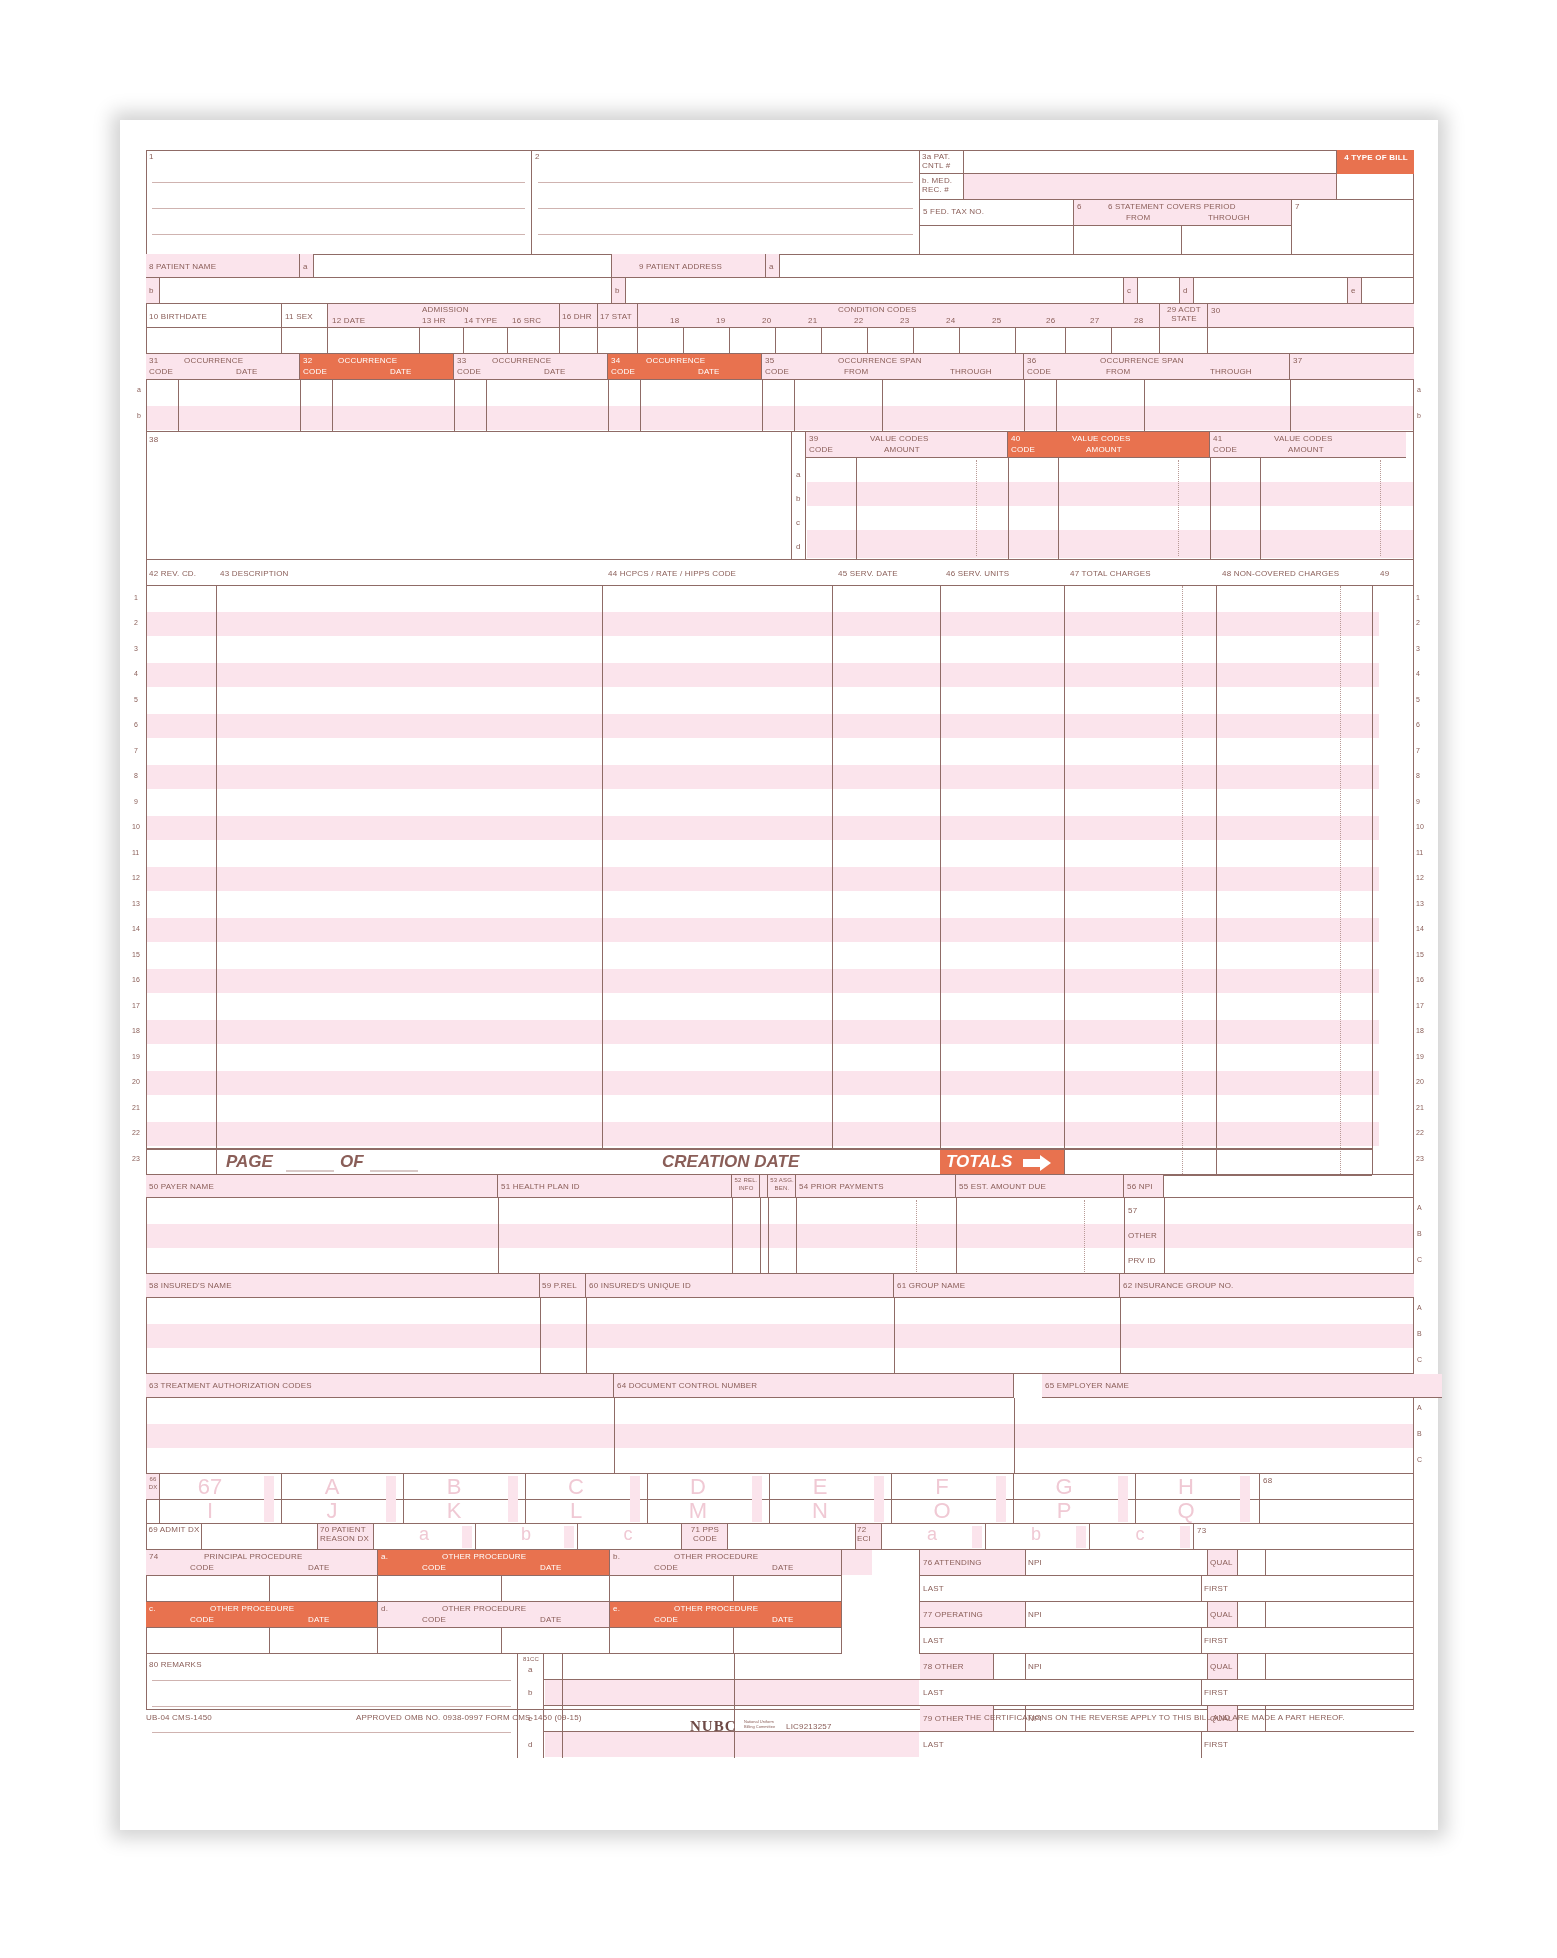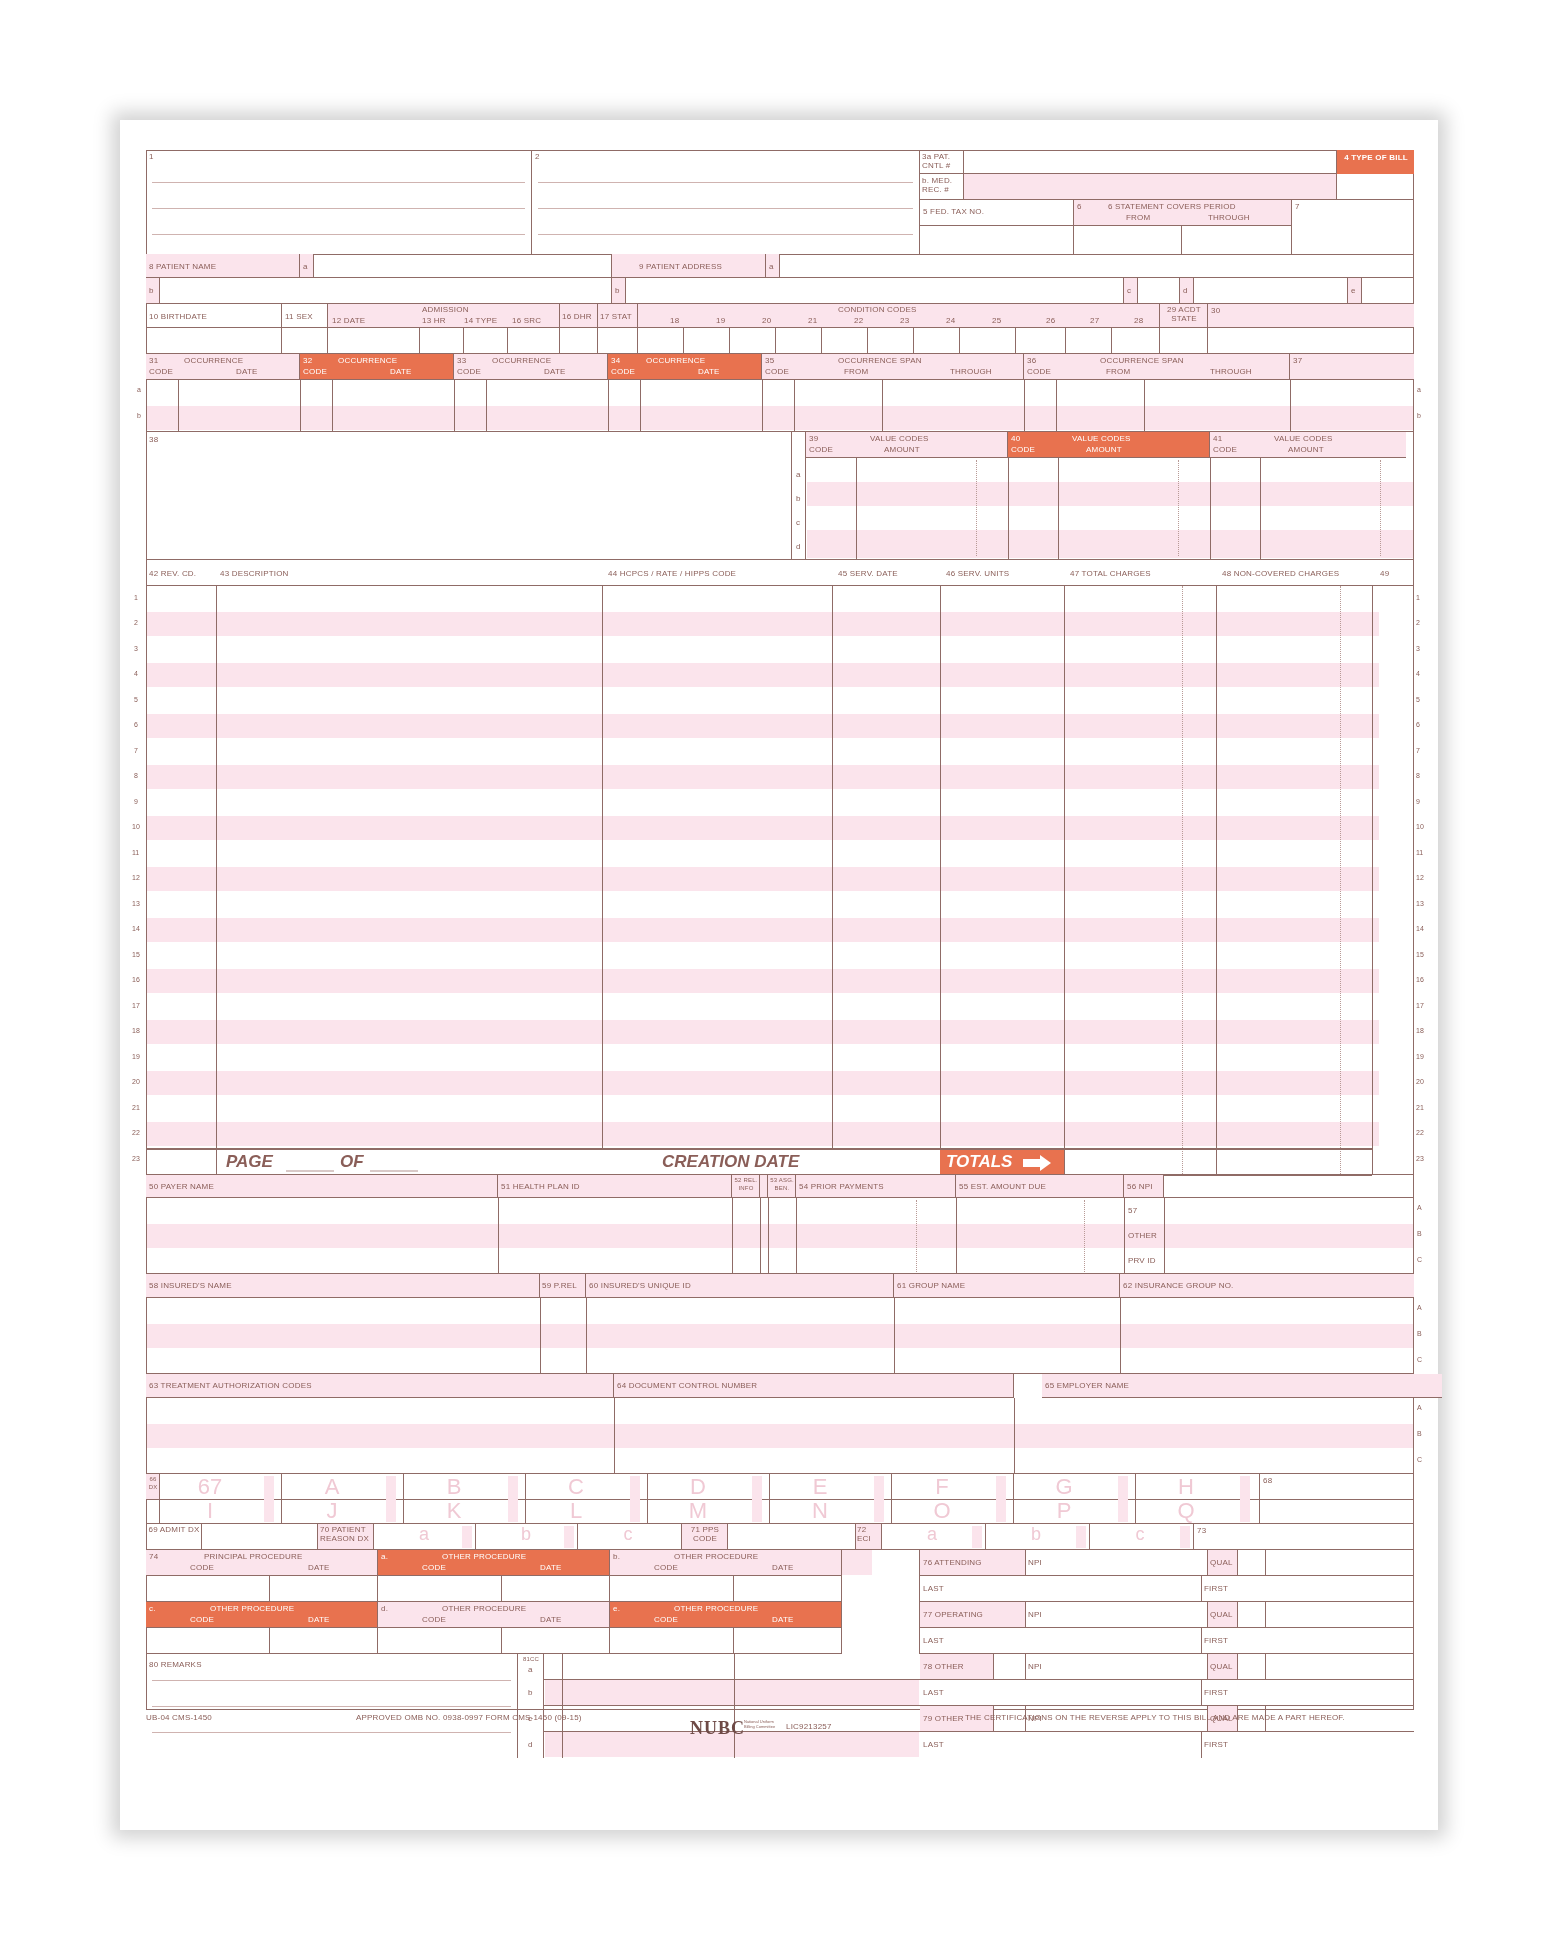--- a/index.html
+++ b/index.html
@@ -719,17 +719,17 @@
   <div class="f bl" style="left:18px;top:0;height:104px;"></div>
   <div class="f bl" style="left:190px;top:0;height:104px;"></div>
   <div class="f bb" style="left:0;top:0;width:376px;height:26px;"></div>
   <div class="f bb" style="left:0;top:26px;width:376px;height:26px;"></div>
   <div class="f bb" style="left:0;top:52px;width:376px;height:26px;"></div>
 </div>
 
 <span class="lbl" style="left:146px;top:1713px;">UB-04 CMS-1450</span>
 <span class="lbl" style="left:356px;top:1713px;">APPROVED OMB NO. 0938-0997 FORM CMS-1450 (09-15)</span>
 <div class="f" style="left:690px;top:1718px;width:200px;height:22px;">
-  <span style="position:absolute;left:0;top:0;font-family:'Liberation Serif',serif;font-size:18px;font-weight:bold;color:#6e4a46;letter-spacing:1px;">NUBC</span>
+  <span style="position:absolute;left:0;top:0;font-family:'Liberation Serif',serif;font-size:15px;font-weight:bold;color:#6e4a46;letter-spacing:1px;">NUBC</span>
   <span style="position:absolute;left:54px;top:1px;font-size:4px;line-height:5px;width:34px;color:#8a5e58;white-space:normal;">National Uniform Billing Committee</span>
   <span class="lbl" style="left:96px;top:4px;">LIC9213257</span>
 </div>
 <span class="lbl" style="left:920px;top:1713px;margin-left:45px;">THE CERTIFICATIONS ON THE REVERSE APPLY TO THIS BILL AND ARE MADE A PART HEREOF.</span>
 
 </body></html>

